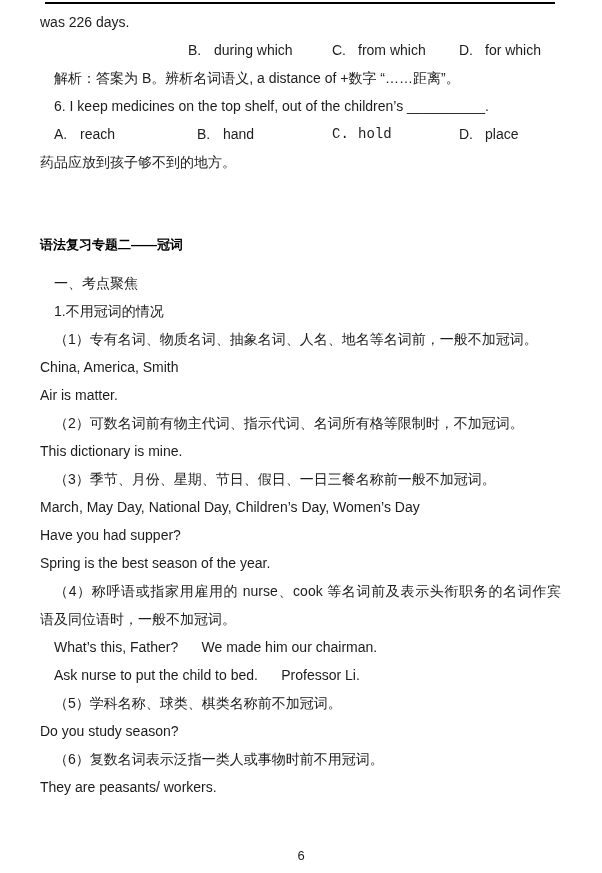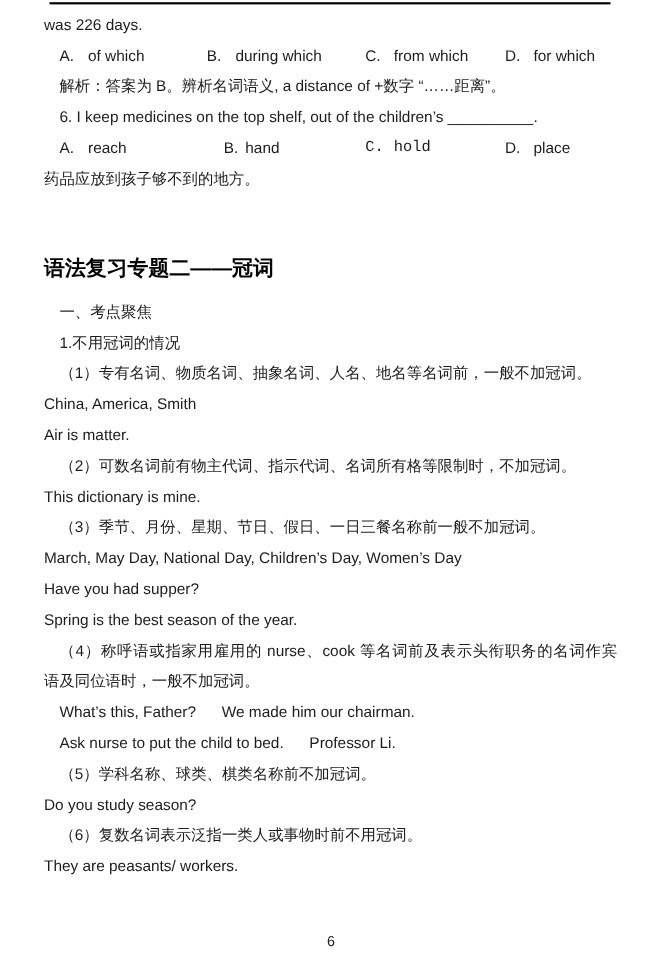--- a/index.html
+++ b/index.html
@@ -52,21 +52,21 @@
   }
   .opt .letter {
     display: inline-block;
     width: 26px;
   }
   .heading {
     position: absolute;
     left: 40px;
     top: 228px;
     margin: 0;
-    font-size: 19px;
+    font-size: 13px;
     line-height: 34px;
     font-weight: 700;
     color: #000000;
     white-space: pre;
   }
   .page-number {
     position: absolute;
     left: 0;
     right: 0;
     top: 842px;
@@ -78,24 +78,24 @@
 </style>
 </head>
 <body>
 
 <div class="page">
 
   <div class="top-rule"></div>
 
   <div class="flow top-flow">
     <div class="line">was 226 days.</div>
-    <div class="line options"><span class="opt" style="left: 14px;"><span class="letter">A.</span>of which</span><span class="opt" style="left: 148px;"><span class="letter">B.</span>during which</span><span class="opt" style="left: 292px;"><span class="letter">C.</span>from which</span><span class="opt" style="left: 419px;"><span class="letter">D.</span>for which</span></div>
+    <div class="line options"><span class="opt" style="left: 148px;"><span class="letter">B.</span>during which</span><span class="opt" style="left: 292px;"><span class="letter">C.</span>from which</span><span class="opt" style="left: 419px;"><span class="letter">D.</span>for which</span></div>
     <div class="line indent">解析：答案为 B。辨析名词语义, a distance of +数字 “……距离”。</div>
     <div class="line indent">6. I keep medicines on the top shelf, out of the children’s __________.</div>
-    <div class="line options"><span class="opt" style="left: 14px;"><span class="letter">A.</span>reach</span><span class="opt" style="left: 157px; text-align: center;"><span class="letter">B.</span>hand</span><span class="opt" style="left: 292px; font-family: Liberation Mono, monospace;"><span class="letter">C.</span>hold</span><span class="opt" style="left: 419px;"><span class="letter">D.</span>place</span></div>
+    <div class="line options"><span class="opt" style="left: 14px;"><span class="letter">A.</span>reach</span><span class="opt" style="left: 157px;"><span class="letter">B.</span>hand</span><span class="opt" style="left: 292px; font-family: Liberation Mono, monospace;"><span class="letter">C.</span>hold</span><span class="opt" style="left: 419px;"><span class="letter">D.</span>place</span></div>
     <div class="line">药品应放到孩子够不到的地方。</div>
   </div>
 
   <h1 class="heading">语法复习专题二——冠词</h1>
 
   <div class="flow content-flow">
     <div class="line indent">一、考点聚焦</div>
     <div class="line indent">1.不用冠词的情况</div>
     <div>
         <div class="line indent">（1）专有名词、物质名词、抽象名词、人名、地名等名词前，一般不加冠词。</div>

